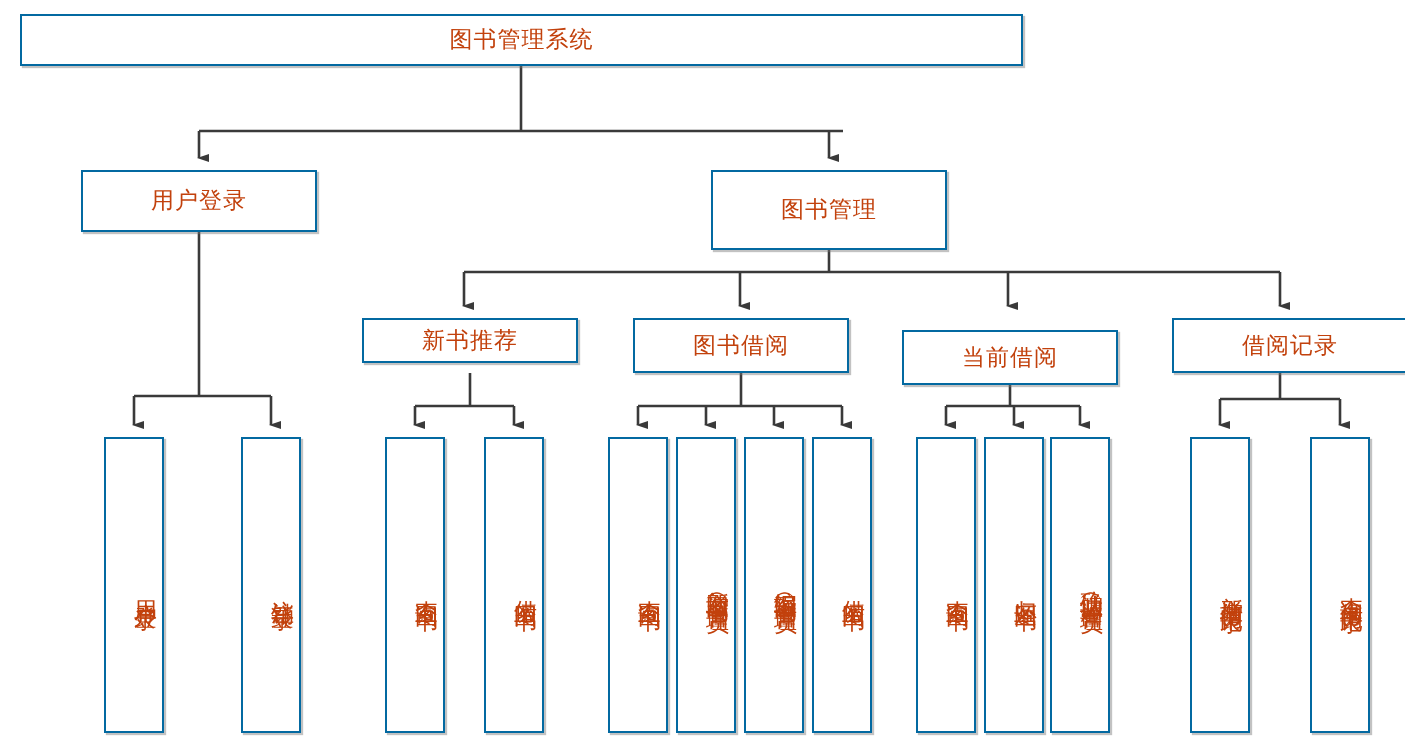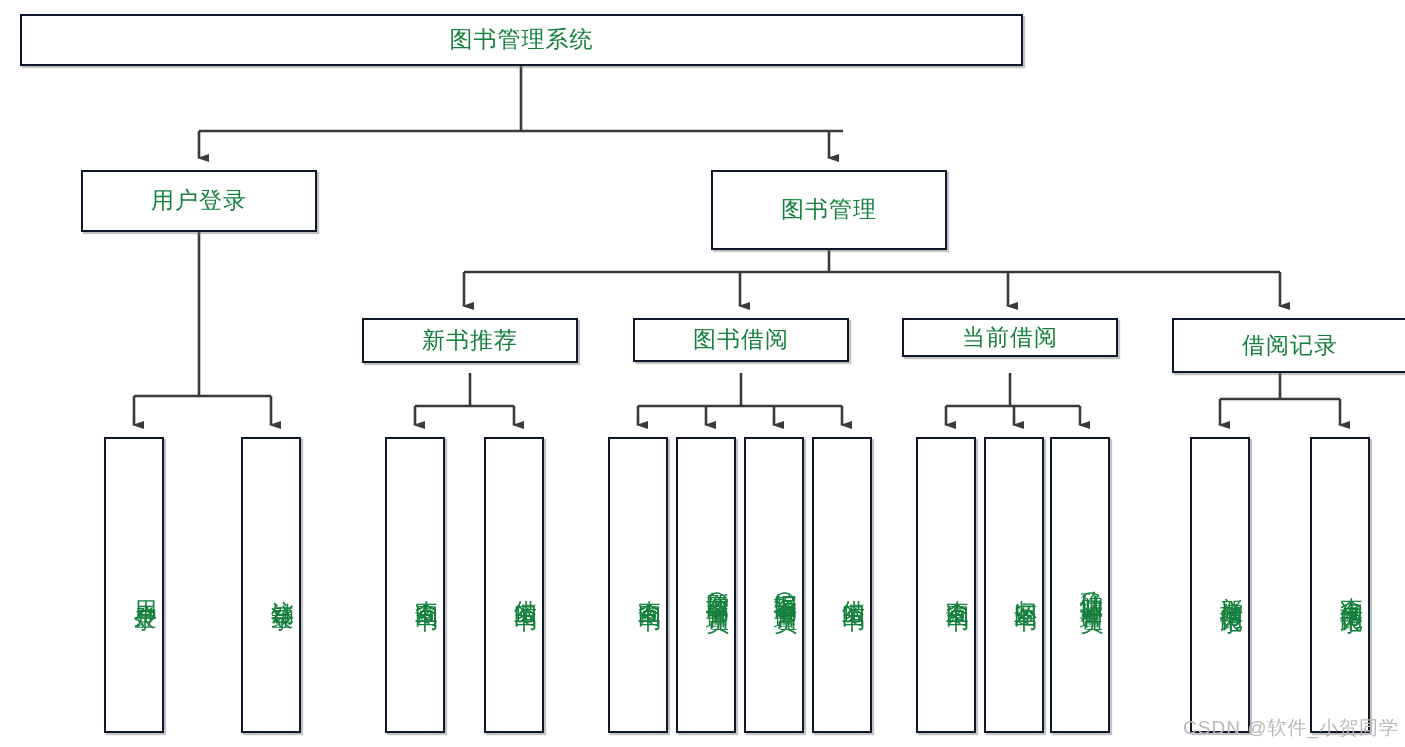--- a/index.html
+++ b/index.html
@@ -12,26 +12,26 @@
     position:relative;
   }
   #diagram-root{position:absolute;left:0;top:0;width:1405px;height:747px;}
 
   svg.connectors{position:absolute;left:0;top:0;width:1405px;height:747px;pointer-events:none;}
 
   .node{
     position:absolute;
     box-sizing:border-box;
     background:#ffffff;
-    border:2px solid #0f172a;
+    border:2px solid #0369a1;
     box-shadow:2px 2px 1px rgba(120,120,120,0.45);
     display:flex;
     align-items:center;
     justify-content:center;
-    color:#15803d;
+    color:#c2410c;
   }
   .node.horizontal{
     font-size:23px;
     letter-spacing:1px;
     line-height:1.1;
   }
   .node.vertical{
     writing-mode:vertical-rl;
     text-orientation:upright;
     font-size:23px;
@@ -110,36 +110,35 @@
       <path d="M1340,399 L1340,425" marker-end="url(#arrow)"></path>
     </g>
   </svg>
 
   <div class="node horizontal node-title" style="left:20px;top:14px;width:1003px;height:52px;">图书管理系统</div>
 
   <div class="node horizontal" style="left:81px;top:170px;width:236px;height:62px;">用户登录</div>
   <div class="node horizontal" style="left:711px;top:170px;width:236px;height:80px;">图书管理</div>
 
   <div class="node horizontal" style="left:362px;top:318px;width:216px;height:45px;">新书推荐</div>
-  <div class="node horizontal" style="left:633px;top:318px;width:216px;height:44px;">图书借阅</div>
-  <div class="node horizontal" style="left:902px;top:318px;width:216px;height:39px;">当前借阅</div>
+  <div class="node horizontal" style="left:633px;top:318px;width:216px;height:55px;">图书借阅</div>
+  <div class="node horizontal" style="left:902px;top:330px;width:216px;height:55px;">当前借阅</div>
   <div class="node horizontal" style="left:1172px;top:318px;width:236px;height:55px;">借阅记录</div>
 
   <div class="node vertical" style="left:104px;top:437px;width:60px;height:296px;">用户登录</div>
   <div class="node vertical" style="left:241px;top:437px;width:60px;height:296px;">注销登录</div>
 
   <div class="node vertical" style="left:385px;top:437px;width:60px;height:296px;">查询图书</div>
   <div class="node vertical" style="left:484px;top:437px;width:60px;height:296px;">借阅图书</div>
 
   <div class="node vertical" style="left:608px;top:437px;width:60px;height:296px;">查询图书</div>
   <div class="node vertical tall-text" style="left:676px;top:437px;width:60px;height:296px;">新增图书（管理员）</div>
   <div class="node vertical tall-text" style="left:744px;top:437px;width:60px;height:296px;">编辑图书（管理员）</div>
   <div class="node vertical" style="left:812px;top:437px;width:60px;height:296px;">借阅图书</div>
 
   <div class="node vertical" style="left:916px;top:437px;width:60px;height:296px;">查询图书</div>
   <div class="node vertical" style="left:984px;top:437px;width:60px;height:296px;">归还图书</div>
   <div class="node vertical tall-text" style="left:1050px;top:437px;width:60px;height:296px;">确认归还（管理员）</div>
 
   <div class="node vertical" style="left:1190px;top:437px;width:60px;height:296px;">新增借阅记录</div>
   <div class="node vertical" style="left:1310px;top:437px;width:60px;height:296px;">查询借阅记录</div>
 
-  <div class="watermark">CSDN @软件_小贺同学</div>
 </div>
 
 </body></html>

